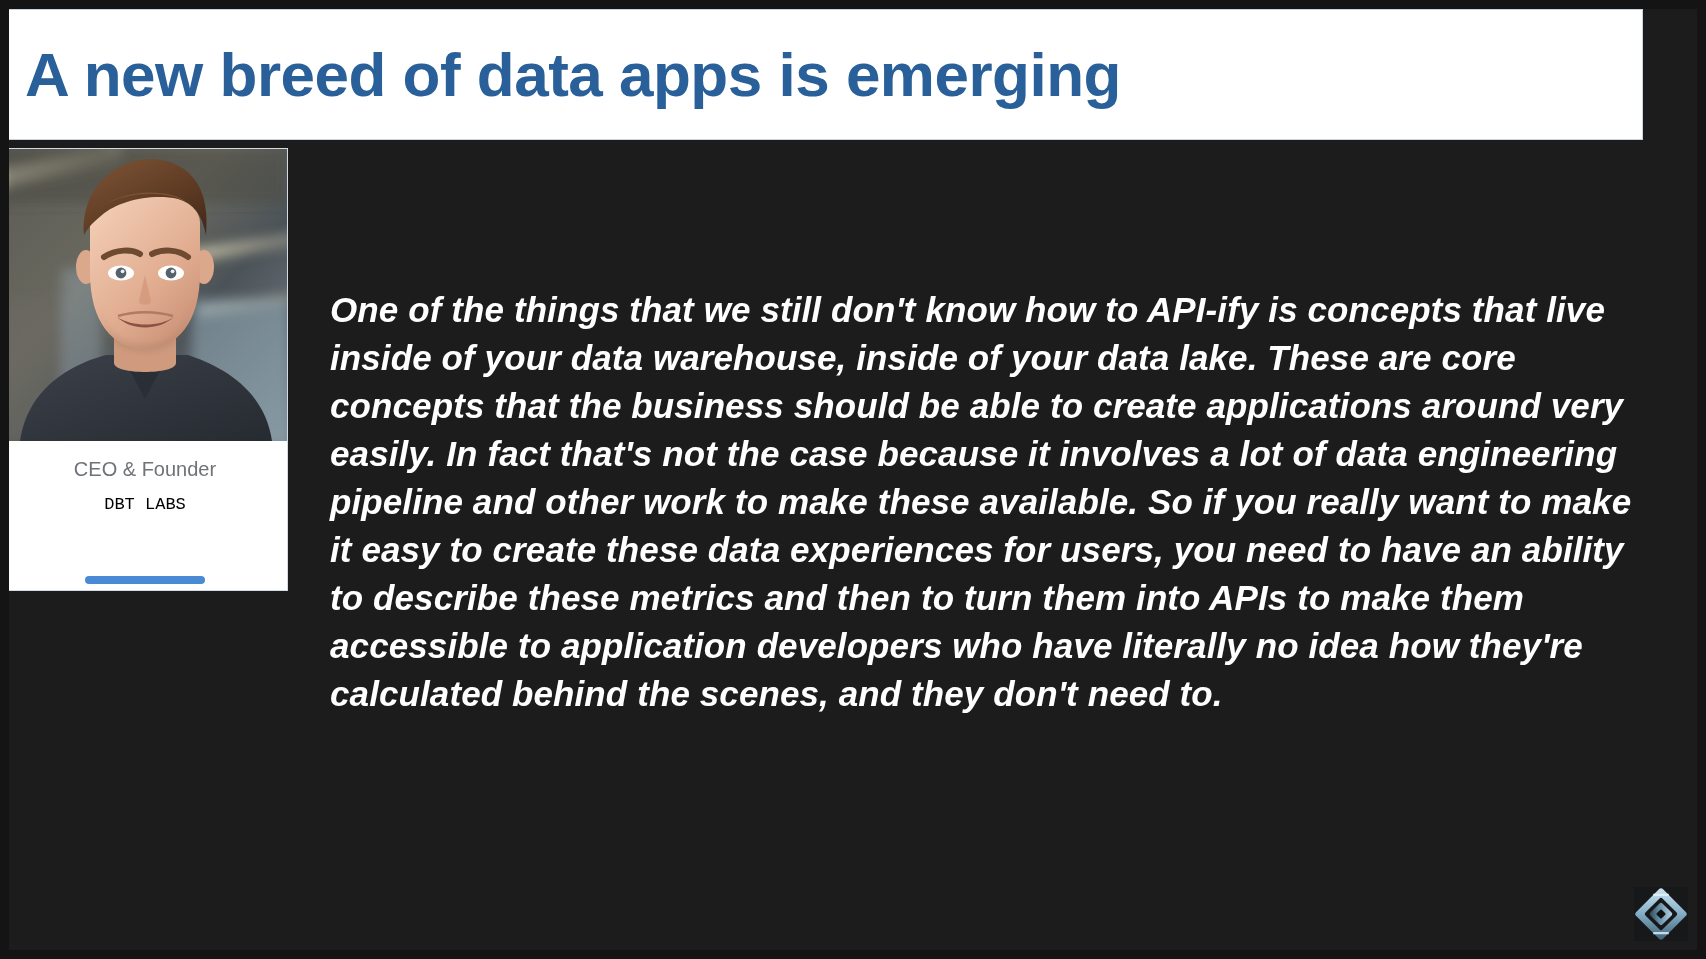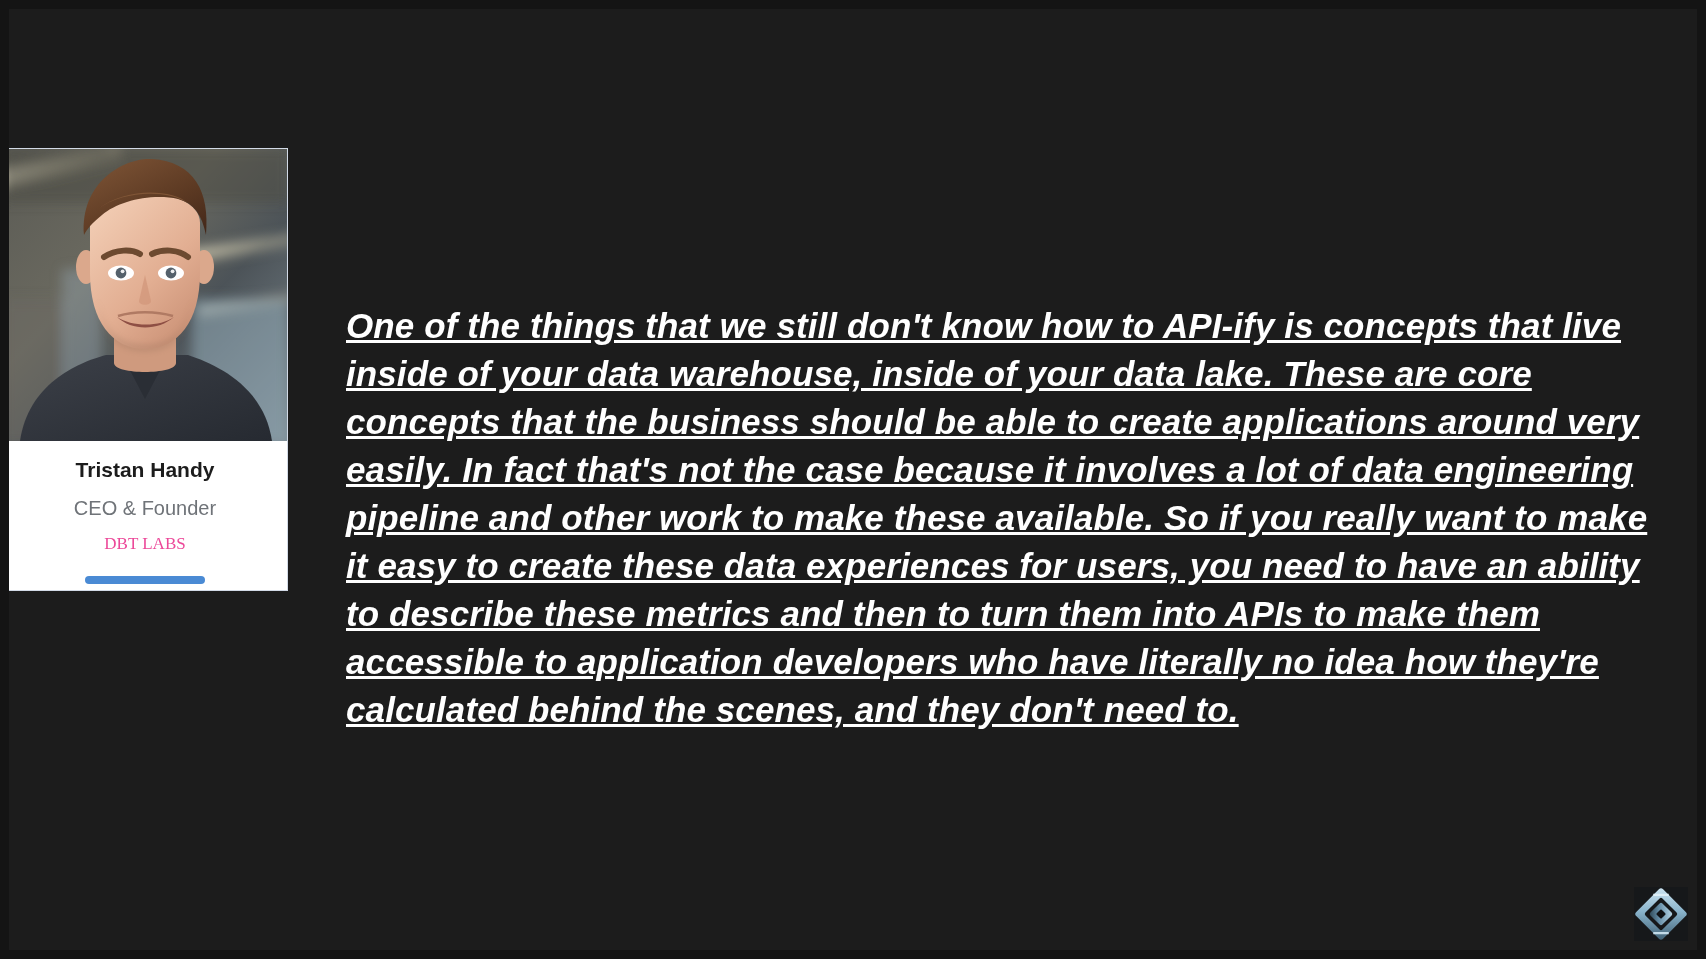--- a/index.html
+++ b/index.html
@@ -93,69 +93,71 @@
     margin: 0 0 14px 0;
   }
   .speaker-role {
     font-family: "Liberation Sans", sans-serif;
     font-size: 20px;
     color: #6f7378;
     line-height: 1.2;
     margin: 0 0 14px 0;
   }
   .speaker-org {
-    font-family: Liberation Serif, serif;
+    font-family: Liberation Mono, monospace;
     font-size: 17px;
-    color: #ec4899;
+    color: #000000;
     line-height: 1.2;
     margin: 4px;
   }
   .card-progress {
     position: absolute;
     left: 50%;
     transform: translateX(-50%);
     bottom: 6px;
     width: 120px;
     height: 8px;
     border-radius: 5px;
     background: #4a8ad4;
   }
 
   
   .quote {
     position: absolute;
     left: 330px;
     top: 286px;
     width: 1315px;
-    margin: 16px;
+    margin: 0;
     font-family: "Liberation Sans", sans-serif;
     font-weight: bold;
     font-style: italic;
     font-size: 35px;
     line-height: 48px;
     color: #ffffff;
     letter-spacing: 0.1px;
-    text-decoration: underline;
   }
 
   
   .corner-logo {
     position: absolute;
     right: 18px;
     bottom: 18px;
     width: 54px;
     height: 54px;
   }
   .corner-logo svg { display: block; width: 100%; height: 100%; }
 </style>
 </head>
 <body>
 
 <div class="slide">
 
+  <div class="title-bar">
+    <h1 class="title-text">A new breed of data apps is emerging</h1>
+  </div>
 
   <div class="speaker-card">
 
     <div class="portrait-wrap">
       <svg class="portrait-svg" viewBox="0 0 286 292" preserveAspectRatio="xMidYMid slice">
         <defs>
           <linearGradient id="bgOffice" x1="0" y1="0" x2="1" y2="1">
             <stop offset="0%" stop-color="#5a5a54"></stop>
             <stop offset="38%" stop-color="#6b6a60"></stop>
             <stop offset="62%" stop-color="#4c5358"></stop>
@@ -227,21 +229,20 @@
 
         <path d="M115 168 C130 182 156 182 172 168 C158 178 130 178 115 168 Z" fill="#8e4f44"></path>
         <path d="M116 167 C132 162 154 162 171 167" stroke="#b07a63" stroke-width="2.5" fill="none"></path>
 
         <path d="M96 140 C96 184 114 202 143 202 C172 202 190 184 190 140
                  C190 180 170 196 143 196 C116 196 96 180 96 140 Z" fill="#8d6a55" opacity="0.3" filter="url(#soft)"></path>
       </svg>
     </div>
 
     <div class="speaker-meta">
-      <p class="speaker-name">Tristan Handy</p>
       <p class="speaker-role">CEO &amp; Founder</p>
       <p class="speaker-org">DBT LABS</p>
     </div>
 
     <div class="card-progress"></div>
   </div>
 
   <blockquote class="quote">One of the things that we still don't know how to API-ify is concepts that live inside of your data warehouse, inside of your data lake. These are core concepts that the business should be able to create applications around very easily. In fact that's not the case because it involves a lot of data engineering pipeline and other work to make these available. So if you really want to make it easy to create these data experiences for users, you need to have an ability to describe these metrics and then to turn them into APIs to make them accessible to application developers who have literally no idea how they're calculated behind the scenes, and they don't need to.</blockquote>
 
   <div class="corner-logo">

